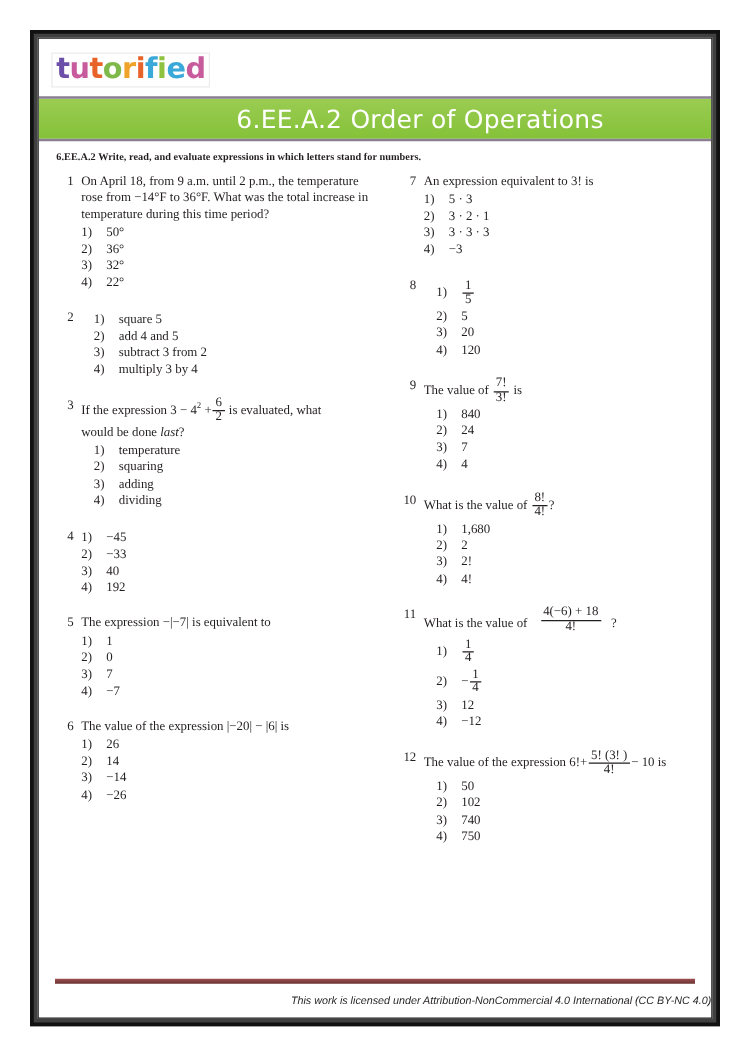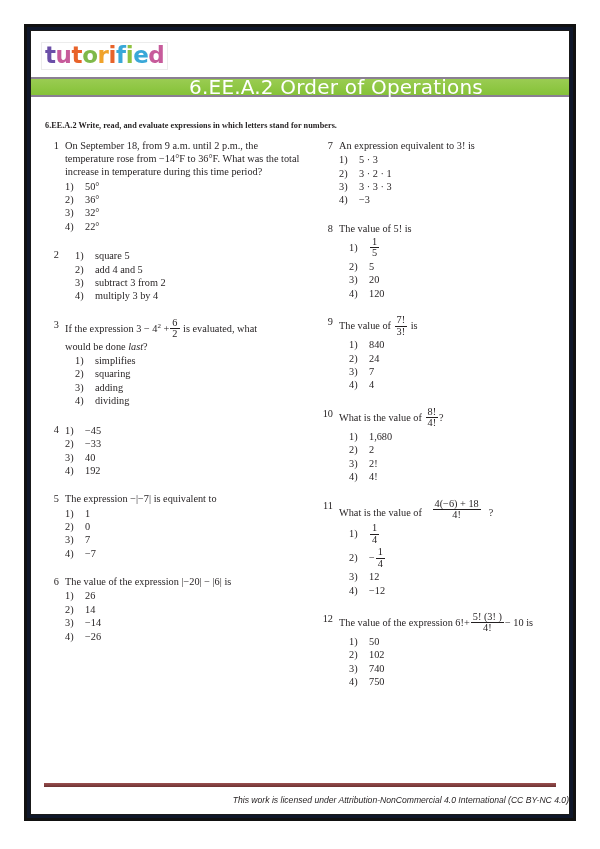--- a/index.html
+++ b/index.html
@@ -15,21 +15,21 @@
   }
 
   .page-frame {
     position: absolute;
     left: 24px;
     top: 24px;
     width: 552px;
     height: 797px;
     border: 3px solid #111111;
     box-sizing: border-box;
-    background: #0f172a;
+    background: #404040;
   }
   .page-inner {
     position: absolute;
     left: 3px;
     top: 3px;
     right: 3px;
     bottom: 3px;
     border: 1px solid #1a1a1a;
     background: #ffffff;
     overflow: hidden;
@@ -56,21 +56,21 @@
     white-space: nowrap;
   }
   .logo span { display: inline-block; }
 
   
   .banner {
     position: absolute;
     left: 0;
     top: 46px;
     width: 100%;
-    height: 20px;
+    height: 36px;
     background: #8dc63f;
     background: linear-gradient(#9acc52, #85c238);
     display: flex;
     align-items: center;
     justify-content: center;
     border-top: 2px solid #8a7f92;
     border-bottom: 2px solid #8a7f92;
     box-sizing: border-box;
     padding-left: 32px;
   }
@@ -215,21 +215,21 @@
       <div class="banner-title">6.EE.A.2 Order of Operations</div>
     </div>
 
     <div class="standard">6.EE.A.2 Write, read, and evaluate expressions in which letters stand for numbers.</div>
 
     <div class="columns">
       <div class="col col-left" id="col-left">
           <div class="q">
             <div class="q-num">1</div>
             <div class="q-body">
-              <div class="q-stem">On September 18, from 9 a.m. until 2 p.m., the temperature rose from −14°F to 36°F.  What was the total increase in temperature during this time period?</div>
+              <div class="q-stem">On April 18, from 9 a.m. until 2 p.m., the temperature rose from −14°F to 36°F.  What was the total increase in temperature during this time period?</div>
               <div class="choices">
                 <div class="choice">
                   <span class="choice-lbl">1)</span>
                   <span class="choice-val">50°</span>
                 </div>
                 <div class="choice">
                   <span class="choice-lbl">2)</span>
                   <span class="choice-val">36°</span>
                 </div>
                 <div class="choice">
@@ -266,21 +266,21 @@
               </div>
             </div>
           </div>
           <div class="q">
             <div class="q-num">3</div>
             <div class="q-body">
               <div class="q-stem"><div class="tall">If the expression 3 − 4<span class="sup">2</span> +<span class="frac"><span class="num">6</span><span class="den">2</span></span> is evaluated, what</div><div>would be done <span class="italic">last</span>?</div></div>
               <div class="choices indent-choices">
                 <div class="choice">
                   <span class="choice-lbl">1)</span>
-                  <span class="choice-val">simplifies</span>
+                  <span class="choice-val">temperature</span>
                 </div>
                 <div class="choice">
                   <span class="choice-lbl">2)</span>
                   <span class="choice-val">squaring</span>
                 </div>
                 <div class="choice">
                   <span class="choice-lbl">3)</span>
                   <span class="choice-val">adding</span>
                 </div>
                 <div class="choice">
@@ -383,21 +383,20 @@
                 <div class="choice">
                   <span class="choice-lbl">4)</span>
                   <span class="choice-val">−3</span>
                 </div>
               </div>
             </div>
           </div>
           <div class="q">
             <div class="q-num">8</div>
             <div class="q-body">
-              <div class="q-stem">The value of 5! is</div>
               <div class="choices indent-choices">
                 <div class="choice tallrow">
                   <span class="choice-lbl">1)</span>
                   <span class="choice-val"><span class="frac"><span class="num">1</span><span class="den">5</span></span></span>
                 </div>
                 <div class="choice">
                   <span class="choice-lbl">2)</span>
                   <span class="choice-val">5</span>
                 </div>
                 <div class="choice">

